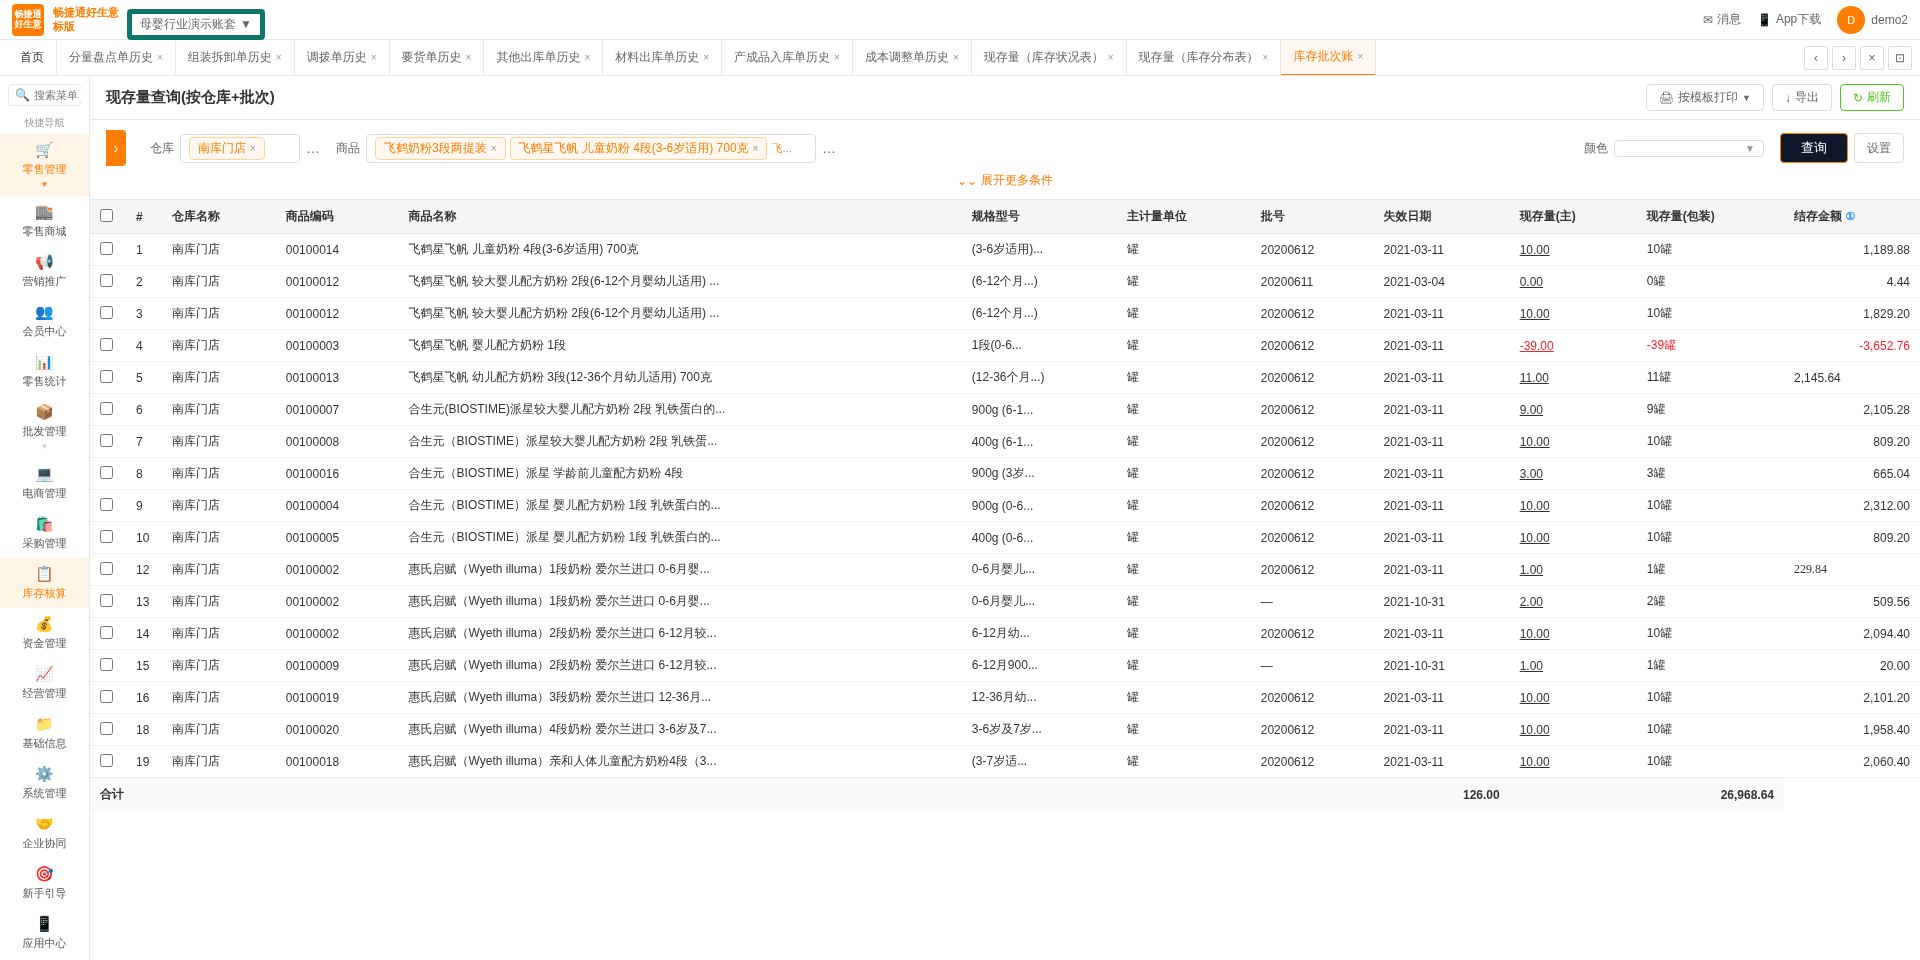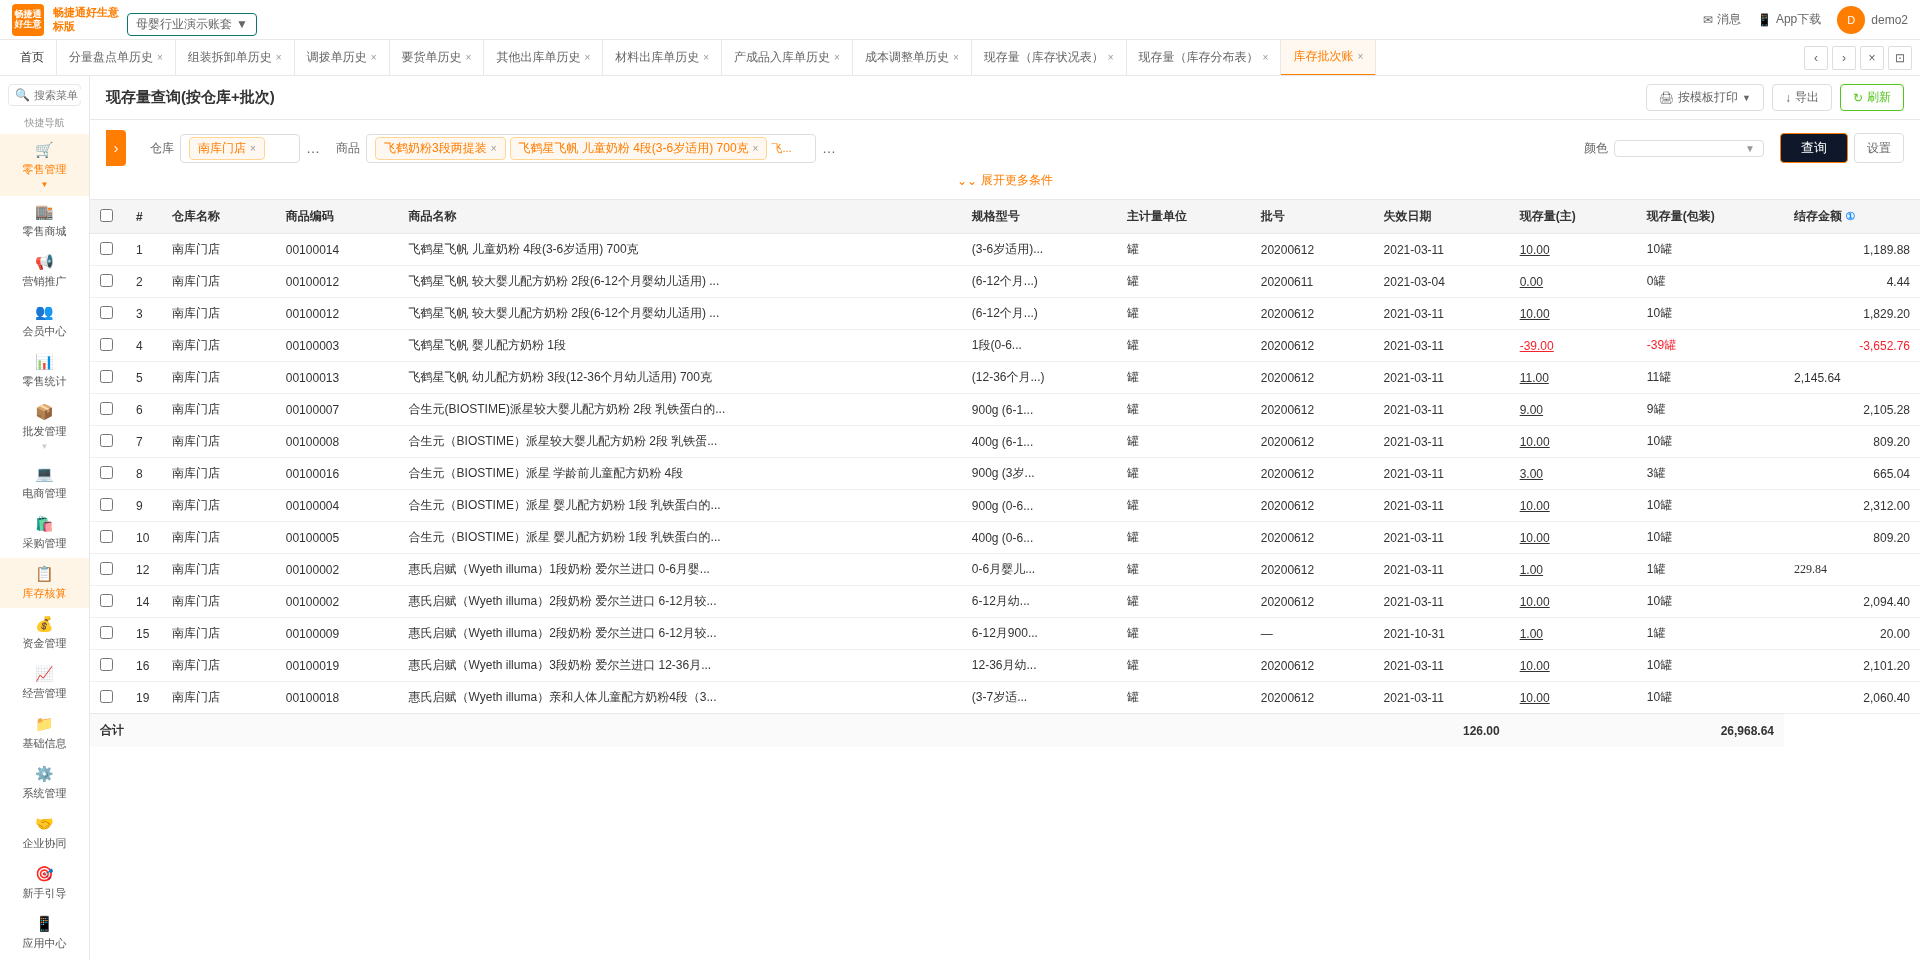--- a/index.html
+++ b/index.html
@@ -3,21 +3,21 @@
   <meta charset="utf-8">
   <style>
     * { box-sizing: border-box; margin: 0; padding: 0; }
     body { font-family: 'Microsoft YaHei', Arial, sans-serif; font-size: 12px; background: #f5f5f5; color: #333; overflow: hidden; }
 
     
     .top-bar { display: flex; align-items: center; background: #fff; height: 40px; padding: 0 12px; border-bottom: 1px solid #e8e8e8; gap: 8px; }
     .logo-area { display: flex; align-items: center; gap: 9px; min-width: 80px; }
     .logo-icon { width: 32px; height: 32px; background: #ff7d00; border-radius: 4px; display: flex; align-items: center; justify-content: center; color: white; font-size: 10px; font-weight: bold; }
     .logo-text { color: #ff7d00; font-size: 11px; font-weight: bold; line-height: 1.2; }
-    .breadcrumb-selector { display: flex; align-items: center; gap: 4px; font-size: 12px; color: #666; border: 1px solid #0f766e; border-radius: 4px; padding: 2px 8px; cursor: pointer; margin-top: 9px; }
+    .breadcrumb-selector { display: flex; align-items: center; gap: 4px; font-size: 12px; color: #666; border: 5px solid #0f766e; border-radius: 4px; padding: 2px 8px; cursor: pointer; margin-top: 9px; }
     .top-bar-right { margin-left: auto; display: flex; align-items: center; gap: 16px; }
     .top-bar-right span { color: #666; font-size: 12px; cursor: pointer; display: flex; align-items: center; gap: 4px; }
     .user-avatar { width: 28px; height: 28px; border-radius: 50%; background: #ff7d00; display: flex; align-items: center; justify-content: center; color: white; font-size: 11px; }
 
     
     .tab-bar { display: flex; align-items: center; background: #fff; border-bottom: 1px solid #e8e8e8; height: 36px; padding: 0 8px; overflow: hidden; gap: 0; }
     .tab-item { display: flex; align-items: center; padding: 0 12px; height: 36px; cursor: pointer; border-right: 1px solid #e8e8e8; font-size: 12px; color: #666; white-space: nowrap; gap: 4px; }
     .tab-item.active { color: #ff7d00; background: #fff8f0; border-bottom: 2px solid #ff7d00; }
     .tab-item .close-icon { color: #999; font-size: 10px; cursor: pointer; }
     .tab-item.home { color: #333; font-weight: 500; }
@@ -503,20 +503,34 @@
       <td>0-6月婴儿...</td>
       <td>罐</td>
       <td>20200612</td>
       <td>2021-03-11</td>
       <td><span class="underline ">1.00</span></td>
       <td>1罐</td>
       <td style="text-align:left;font-family:Liberation Serif, serif;">229.84</td>
     </tr>
             <tr>
       <td><input type="checkbox" style=""></td>
+      <td>13</td>
+      <td>南库门店</td>
+      <td>00100002</td>
+      <td style="max-width:340px;overflow:hidden;text-overflow:ellipsis;">惠氏启赋（Wyeth illuma）1段奶粉 爱尔兰进口 0-6月婴...</td>
+      <td>0-6月婴儿...</td>
+      <td>罐</td>
+      <td>—</td>
+      <td>2021-10-31</td>
+      <td><span class="underline ">2.00</span></td>
+      <td>2罐</td>
+      <td style="text-align:right;">509.56</td>
+    </tr>
+            <tr>
+      <td><input type="checkbox" style=""></td>
       <td>14</td>
       <td>南库门店</td>
       <td>00100002</td>
       <td style="max-width:340px;overflow:hidden;text-overflow:ellipsis;">惠氏启赋（Wyeth illuma）2段奶粉 爱尔兰进口 6-12月较...</td>
       <td>6-12月幼...</td>
       <td>罐</td>
       <td>20200612</td>
       <td>2021-03-11</td>
       <td><span class="underline ">10.00</span></td>
       <td>10罐</td>
@@ -542,20 +556,34 @@
       <td>南库门店</td>
       <td>00100019</td>
       <td style="max-width:340px;overflow:hidden;text-overflow:ellipsis;">惠氏启赋（Wyeth illuma）3段奶粉 爱尔兰进口 12-36月...</td>
       <td>12-36月幼...</td>
       <td>罐</td>
       <td>20200612</td>
       <td>2021-03-11</td>
       <td><span class="underline ">10.00</span></td>
       <td>10罐</td>
       <td style="text-align:right;">2,101.20</td>
+    </tr>
+            <tr>
+      <td><input type="checkbox" style=""></td>
+      <td>18</td>
+      <td>南库门店</td>
+      <td>00100020</td>
+      <td style="max-width:340px;overflow:hidden;text-overflow:ellipsis;">惠氏启赋（Wyeth illuma）4段奶粉 爱尔兰进口 3-6岁及7...</td>
+      <td>3-6岁及7岁...</td>
+      <td>罐</td>
+      <td>20200612</td>
+      <td>2021-03-11</td>
+      <td><span class="underline ">10.00</span></td>
+      <td>10罐</td>
+      <td style="text-align:right;">1,958.40</td>
     </tr>
             <tr>
       <td><input type="checkbox" style=""></td>
       <td>19</td>
       <td>南库门店</td>
       <td>00100018</td>
       <td style="max-width:340px;overflow:hidden;text-overflow:ellipsis;">惠氏启赋（Wyeth illuma）亲和人体儿童配方奶粉4段（3...</td>
       <td>(3-7岁适...</td>
       <td>罐</td>
       <td>20200612</td>

